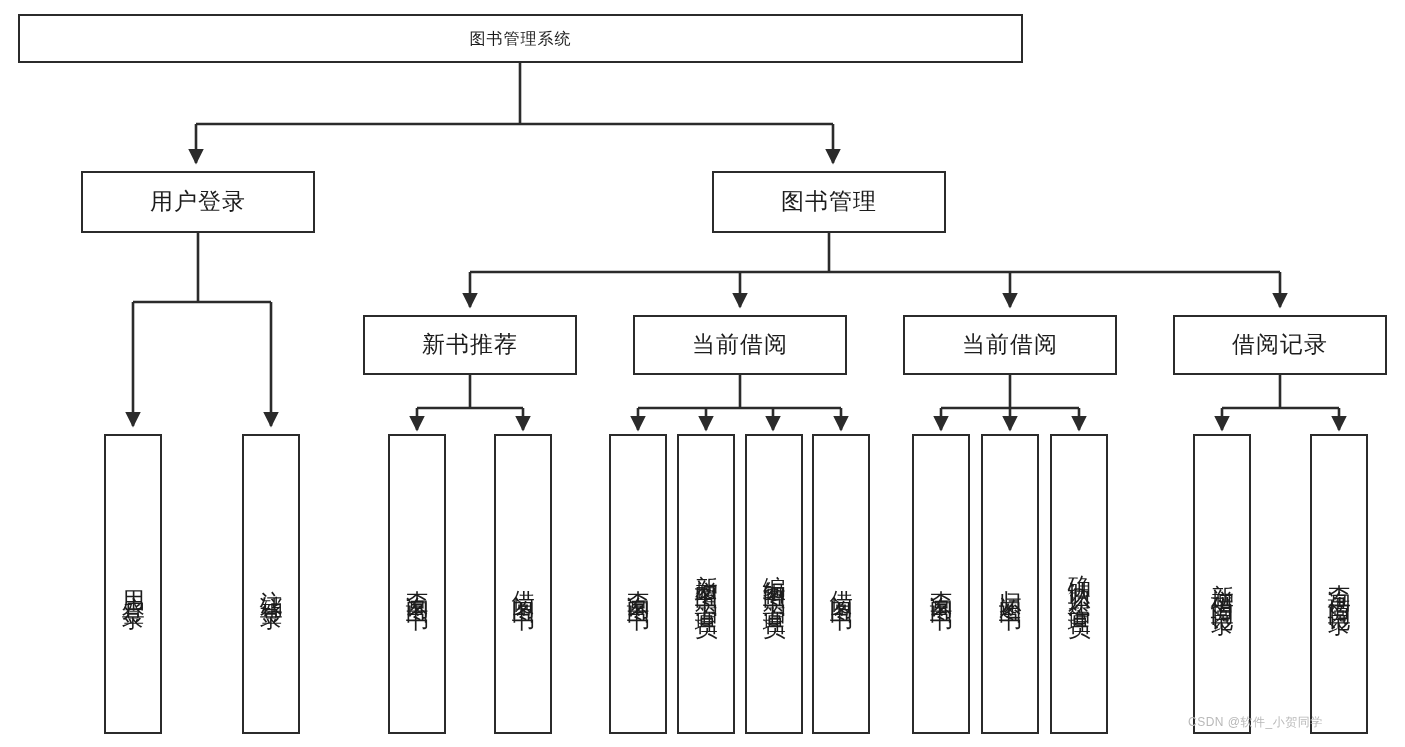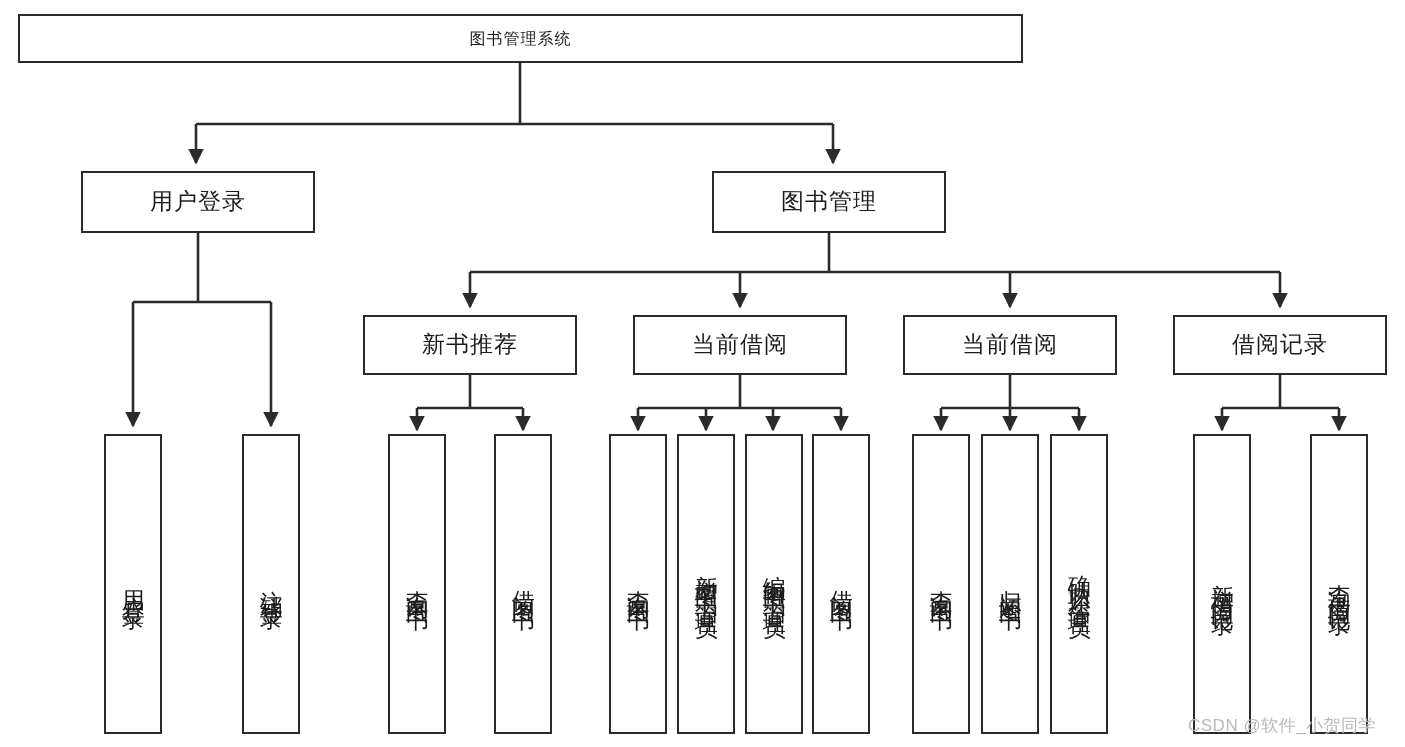--- a/index.html
+++ b/index.html
@@ -57,21 +57,21 @@
     left: 0;
     top: 0;
     width: 1405px;
     height: 747px;
     pointer-events: none;
   }
   .watermark {
     position: absolute;
     left: 1188px;
     top: 714px;
-    font-size: 17px;
+    font-size: 12px;
     color: #b9b9b9;
     letter-spacing: 0.5px;
     white-space: nowrap;
   }
 </style>
 </head>
 <body>
 
 <div id="canvas">
 

